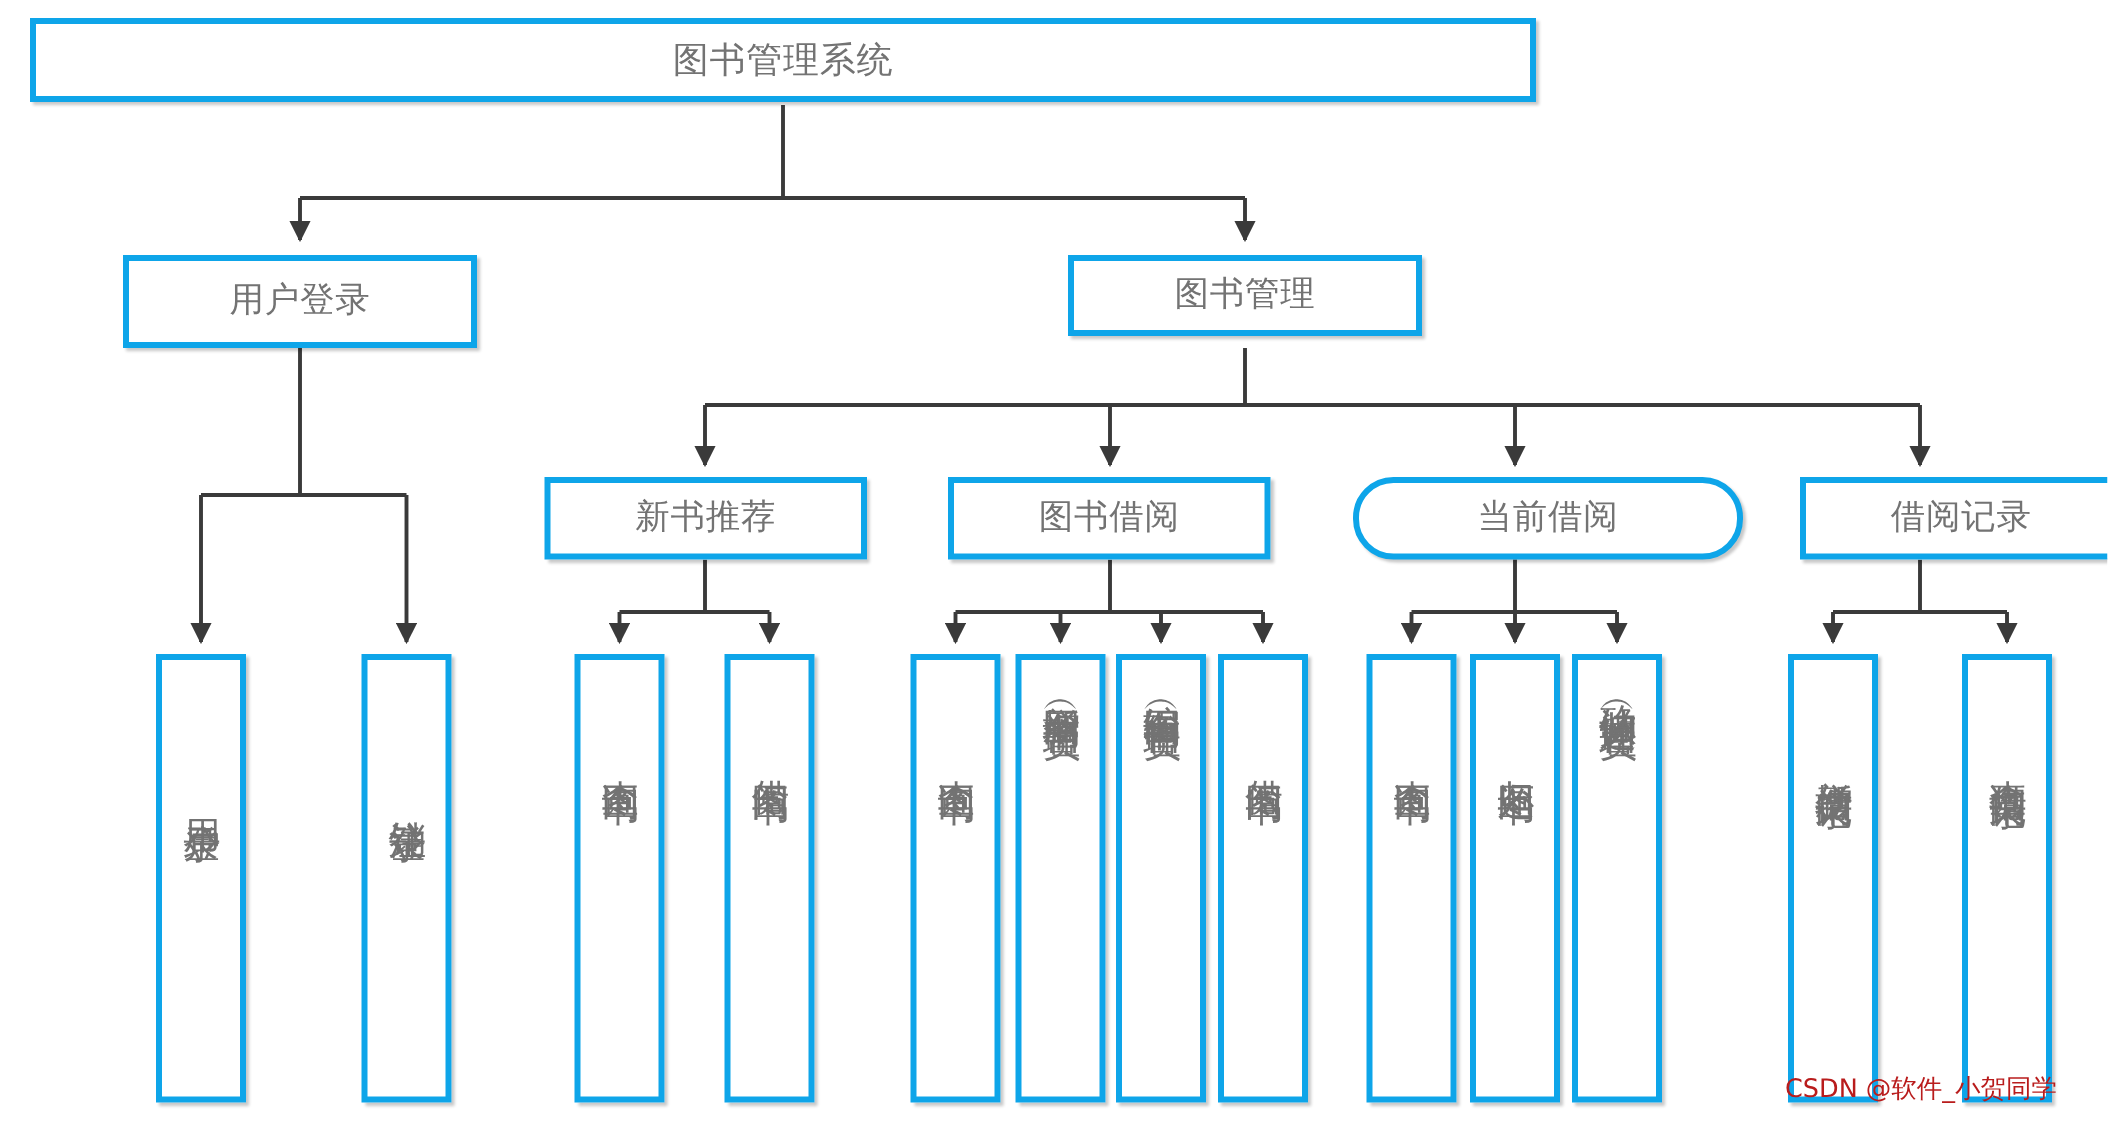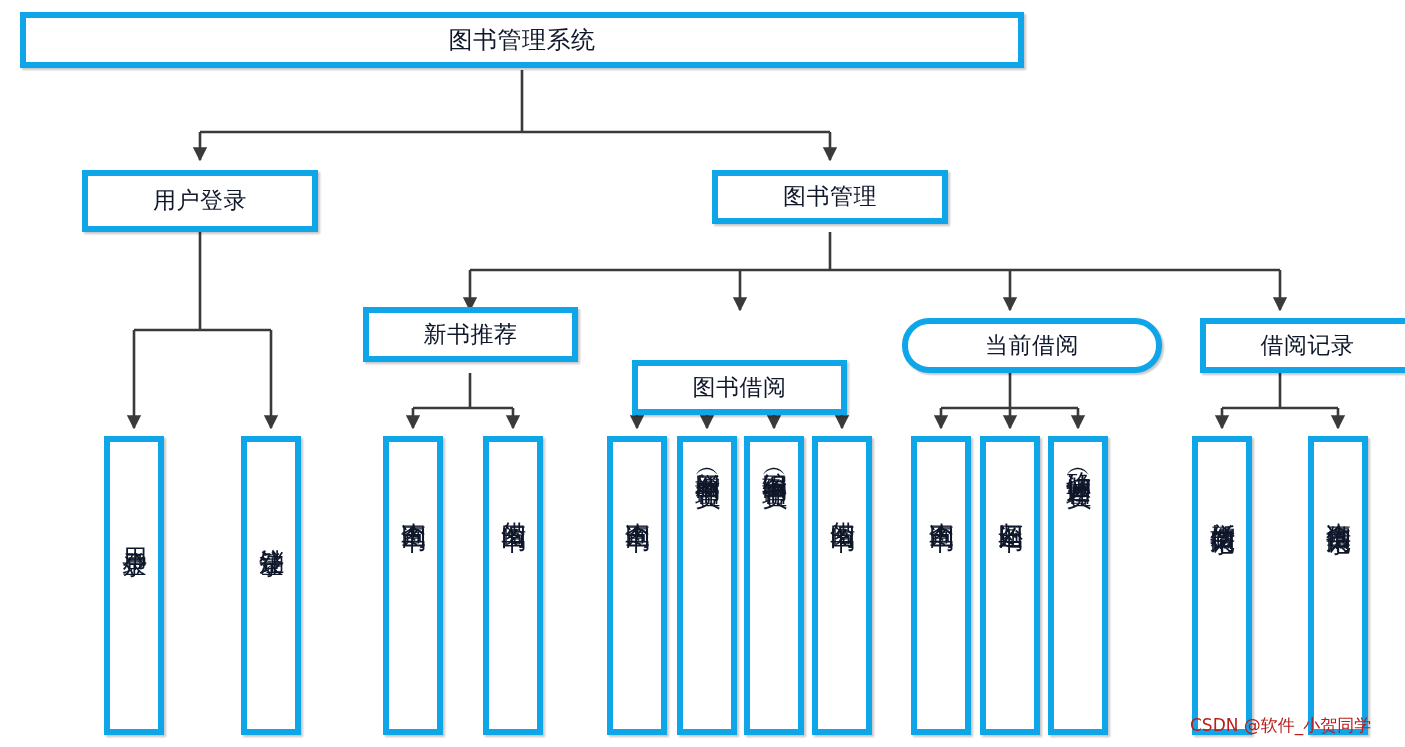--- a/index.html
+++ b/index.html
@@ -23,26 +23,26 @@
     left: 0;
     top: 0;
     width: 1405px;
     height: 747px;
     pointer-events: none;
   }
   .node {
     position: absolute;
     box-sizing: border-box;
     background: #ffffff;
-    border: 6px solid #0ea5e9;
+    border: 4px solid #0ea5e9;
     box-shadow: 2px 2px 2px rgba(0,0,0,0.22);
     display: flex;
     align-items: center;
     justify-content: center;
-    color: #0f172a;
+    color: #737373;
     z-index: 2;
   }
   .node .label {
     display: block;
     text-align: center;
     line-height: 1.18;
     letter-spacing: 0.5px;
   }
   
   .node.horiz .label {
@@ -146,25 +146,25 @@
   </div>
 
   <div class="node horiz" style="left:82px; top:170px; width:236px; height:62px;">
     <span class="label">用户登录</span>
   </div>
 
   <div class="node horiz" style="left:712px; top:170px; width:236px; height:54px;">
     <span class="label">图书管理</span>
   </div>
 
-  <div class="node horiz" style="left:363px; top:307px; width:215px; height:55px;justify-content:center;">
+  <div class="node horiz" style="left:363px; top:318px; width:215px; height:55px;justify-content:center;">
     <span class="label">新书推荐</span>
   </div>
 
-  <div class="node horiz" style="left:632px; top:318px; width:215px; height:55px;margin-top:42px;">
+  <div class="node horiz" style="left:632px; top:318px; width:215px; height:55px;">
     <span class="label">图书借阅</span>
   </div>
 
   <div class="node horiz" style="left:902px; top:318px; width:260px; height:55px;border-radius:27px;">
     <span class="label">当前借阅</span>
   </div>
 
   <div class="node horiz" style="left:1172px; top:318px; width:215px; height:55px;margin-left:28px;">
     <span class="label">借阅记录</span>
   </div>

